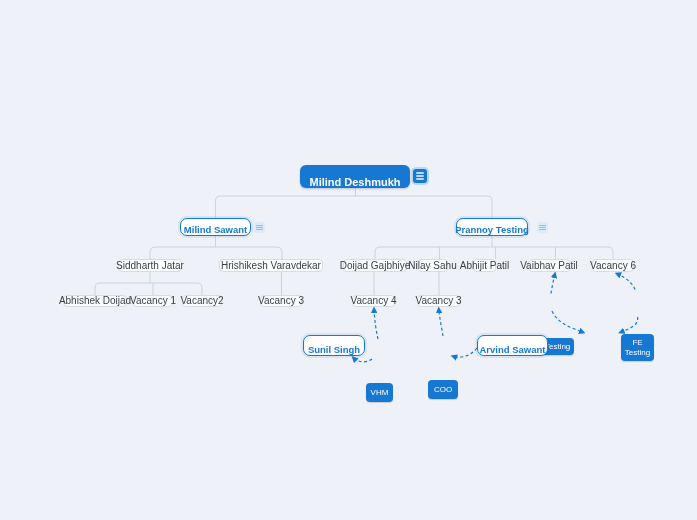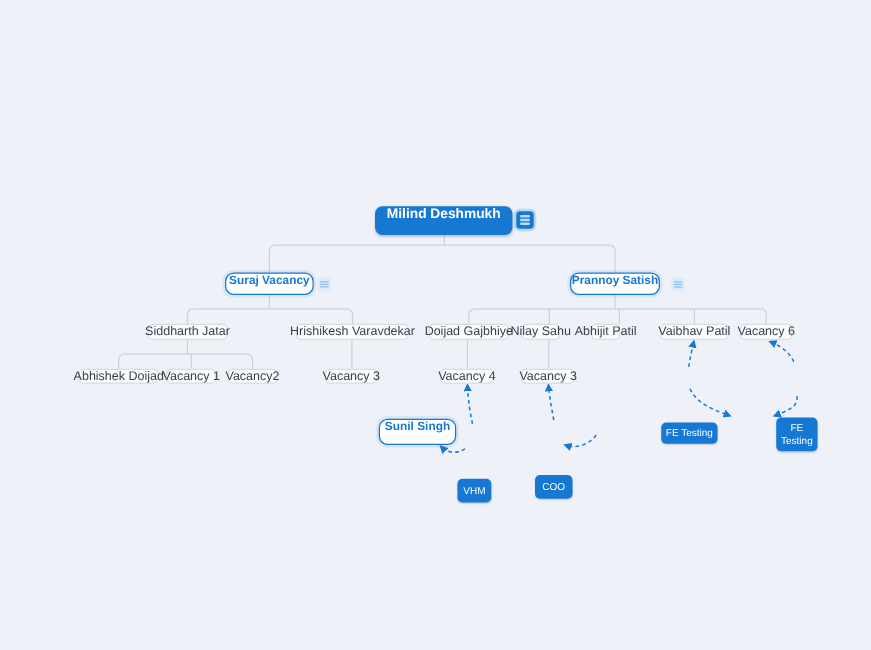--- a/index.html
+++ b/index.html
@@ -2,21 +2,21 @@
 <html><head>
 <meta charset="utf-8">
 <style>
   html,body{margin:0;padding:0;}
   body{font-family:"Liberation Sans", sans-serif;}
   .canvas{
     position:relative;width:697px;height:520px;background:#eef1f8;overflow:hidden;
   }
   svg.links{position:absolute;left:0;top:0;width:697px;height:520px;}
   .node{
-    position:absolute;display:flex;align-items:flex-start;justify-content:center;
+    position:absolute;display:flex;align-items:flex-end;justify-content:center;
     box-sizing:border-box;white-space:nowrap;cursor:pointer;
   }
   .node-root{
     background:#1778d3;border-radius:6px;color:#fff;font-weight:bold;font-size:11px;
     box-shadow:0 1px 2px rgba(40,60,100,0.25);
   }
   .node-outline{
     background:#ffffff;border:1.5px solid #1778d3;border-radius:7px;color:#1778d3;
     font-weight:bold;font-size:9.5px;box-shadow:0 0 0 2px rgba(23,120,211,0.10);
   }
@@ -87,54 +87,54 @@
   <div class="node node-root" style="left:300px;top:165px;width:110px;height:23px">
     <span>Milind Deshmukh</span>
   </div>
   <div class="menu-lg" style="left:413px;top:169px">
       <i></i>
       <i></i>
       <i></i>
     </div>
 
   <div class="node node-outline" style="left:180px;top:218px;width:71px;height:18px">
-    <span>Suraj Vacancy</span>
+    <span>Milind Sawant</span>
   </div>
   <div class="menu-sm" style="left:254px;top:222px">
       <i></i>
       <i></i>
       <i></i>
     </div>
 
   <div class="node node-outline" style="left:456px;top:218px;width:72px;height:18px">
-    <span>Prannoy Satish</span>
+    <span>Prannoy Testing</span>
   </div>
   <div class="menu-sm" style="left:537px;top:222px">
       <i></i>
       <i></i>
       <i></i>
     </div>
 
   <div class="node node-plain" style="left:118px;top:259px;width:64px;height:13px">
     <span>Siddharth Jatar</span>
   </div>
-  <div class="node node-plain" style="left:237px;top:259px;width:90px;height:13px">
+  <div class="node node-plain" style="left:219px;top:259px;width:104px;height:13px">
     <span>Hrishikesh Varavdekar</span>
   </div>
 
   <div class="node node-plain" style="left:343px;top:259px;width:64px;height:13px">
     <span>Doijad Gajbhiye</span>
   </div>
   <div class="node node-plain" style="left:417px;top:259px;width:31px;height:13px">
     <span>Nilay Sahu</span>
   </div>
   <div class="node node-plain" style="left:473px;top:259px;width:23px;height:13px">
     <span>Abhijit Patil</span>
   </div>
-  <div class="node node-plain" style="left:528px;top:259px;width:55px;height:13px">
+  <div class="node node-plain" style="left:528px;top:259px;width:42px;height:13px">
     <span>Vaibhav Patil</span>
   </div>
   <div class="node node-plain" style="left:592px;top:259px;width:42px;height:13px">
     <span>Vacancy 6</span>
   </div>
 
   <div class="node node-plain" style="left:63px;top:295px;width:64px;height:12px">
     <span>Abhishek Doijad</span>
   </div>
   <div class="node node-plain" style="left:133px;top:295px;width:40px;height:12px">
@@ -163,14 +163,17 @@
 
   <div class="node node-outline" style="left:303px;top:335px;width:62px;height:21px">
     <span>Sunil Singh</span>
   </div>
   <div class="badge" style="left:366px;top:339px;width:27px;height:19px">
     <span>VHM</span>
   </div>
   <div class="badge" style="left:428px;top:336px;width:30px;height:19px">
     <span>COO</span>
   </div>
+  <div class="node node-outline" style="left:477px;top:335px;width:71px;height:21px">
+    <span>Arvind Sawant</span>
+  </div>
 
 </div>
 
 </body></html>

